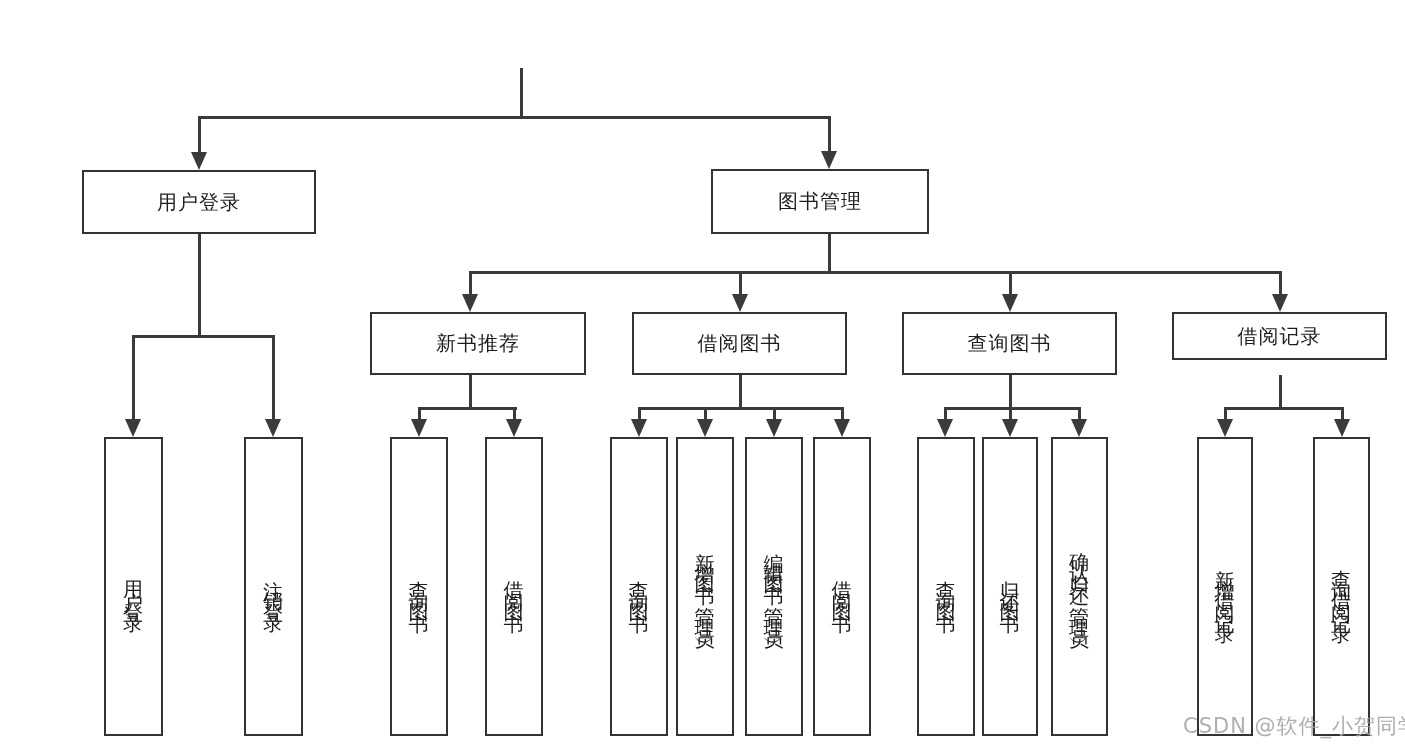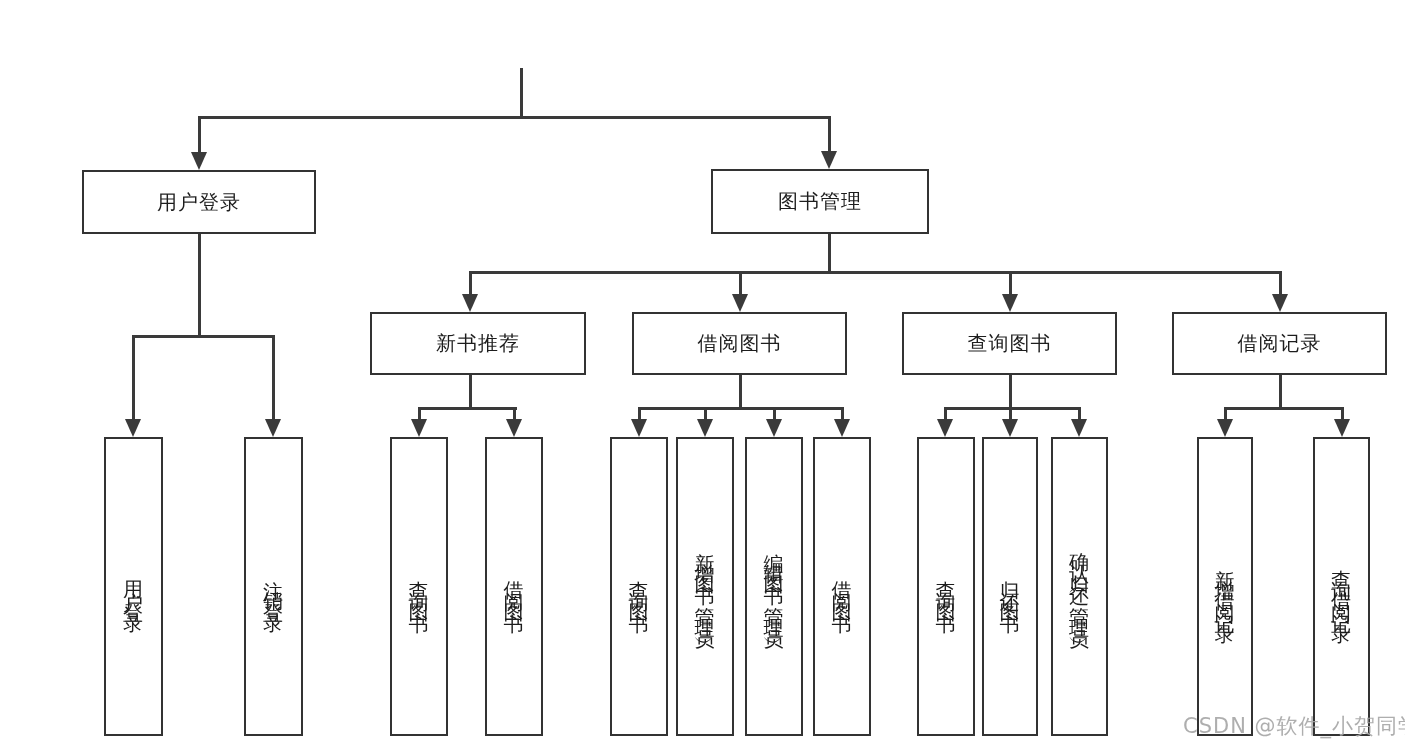--- a/index.html
+++ b/index.html
@@ -72,21 +72,21 @@
 
   <div class="box" style="left:370px;top:312px;width:216px;height:63px;">
     <span>新书推荐</span>
   </div>
   <div class="box" style="left:632px;top:312px;width:215px;height:63px;">
     <span>借阅图书</span>
   </div>
   <div class="box" style="left:902px;top:312px;width:215px;height:63px;">
     <span>查询图书</span>
   </div>
-  <div class="box" style="left:1172px;top:312px;width:215px;height:63px;">
+  <div class="box" style="left:1172px;top:312px;width:215px;height:48px;">
     <span>借阅记录</span>
   </div>
 
   <div class="vl" style="left:469px;top:375px;height:35px;"></div>
   <div class="hl" style="left:418px;top:407px;width:99px;"></div>
   <div class="vl" style="left:418px;top:407px;height:12px;"></div>
   <div class="ah" style="left:411px;top:419px;"></div>
   <div class="vl" style="left:513px;top:407px;height:12px;"></div>
   <div class="ah" style="left:506px;top:419px;"></div>
 

